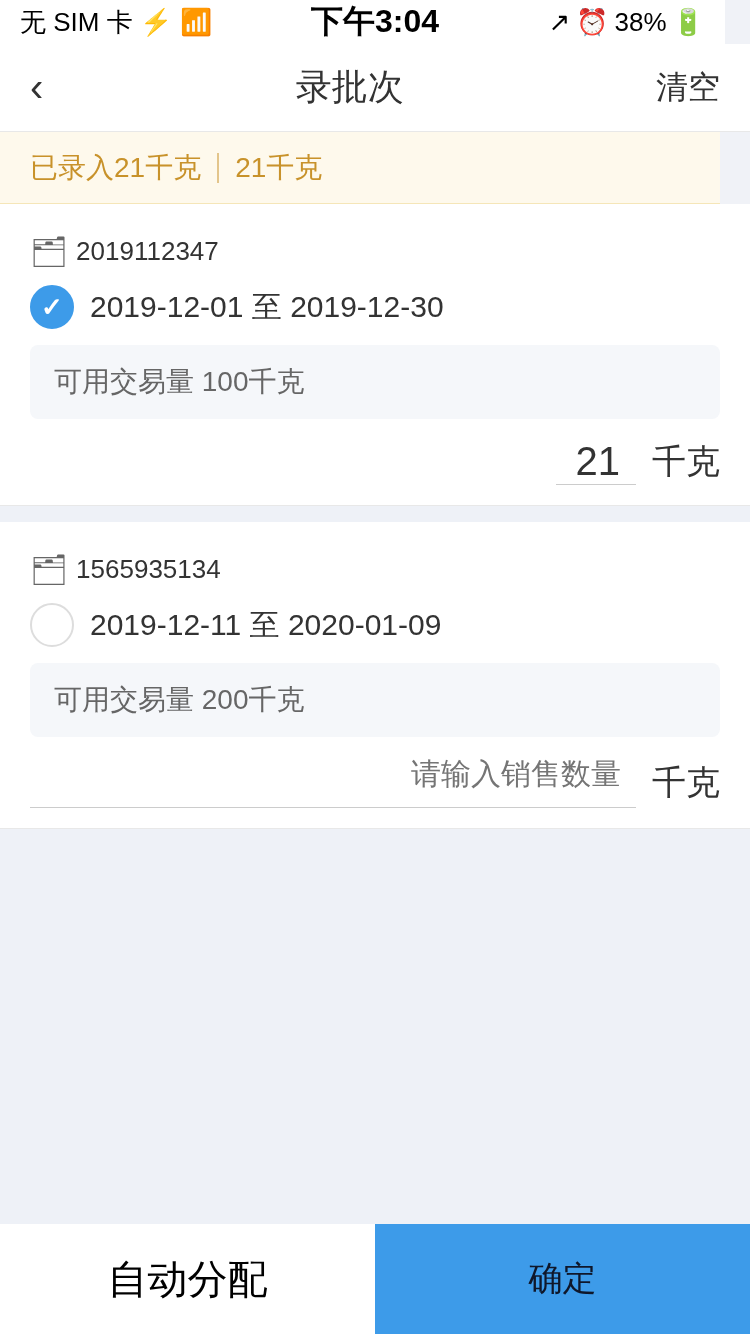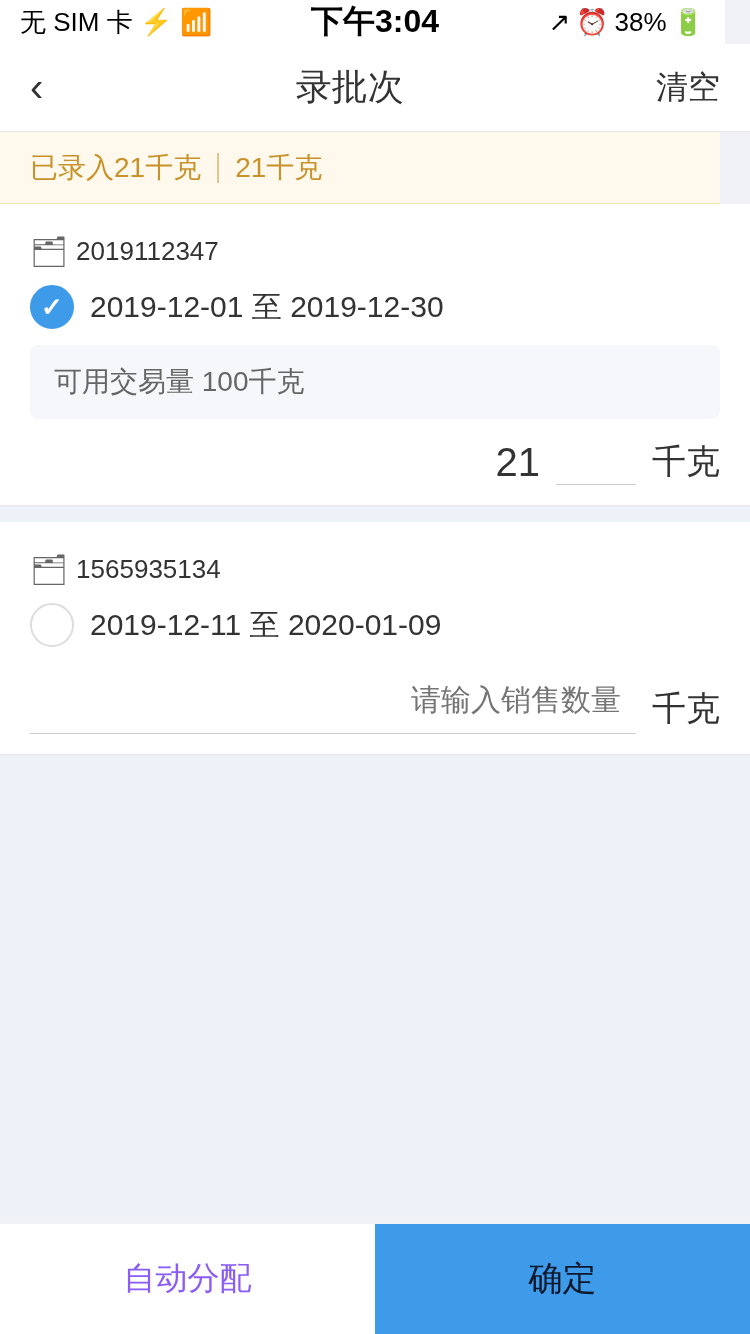--- a/index.html
+++ b/index.html
@@ -234,22 +234,22 @@
       width: 750px;
       height: 110px;
       display: flex;
       background: #fff;
     }
     .btn-auto {
       flex: 1;
       display: flex;
       align-items: center;
       justify-content: center;
-      font-size: 32px;
-      color: #8b5cf6;
+      font-size: 40px;
+      color: #000000;
       background: #fff;
       cursor: pointer;
     }
     .btn-confirm {
       flex: 1;
       display: flex;
       align-items: center;
       justify-content: center;
       font-size: 34px;
       color: #0f172a;
@@ -295,41 +295,44 @@
     <div class="batch-date-row">
       <div class="radio-circle checked"></div>
       <span class="batch-date">2019-12-01 至 2019-12-30</span>
     </div>
     <div class="available-box">
       <span class="available-text">可用交易量 100千克</span>
     </div>
   </div>
   <div class="quantity-row">
     <div class="quantity-wrapper">
-      <div style="display:flex;flex-direction:row;align-items:flex-end;">
+      <div style="display:flex;flex-direction:column;align-items:flex-end;">
         <span class="quantity-value">21</span>
         <div style="width:80px;height:1px;background:#ccc;"></div>
       </div>
       <span class="quantity-unit">千克</span>
     </div>
   </div>
 </div>
 
 <div class="separator"></div>
 
 <div class="card">
   <div class="card-section">
     <div class="batch-header">
       <span class="batch-icon">🗂</span>
       <span class="batch-id">1565935134</span>
     </div>
     <div class="batch-date-row">
       <div class="radio-circle"></div>
       <span class="batch-date">2019-12-11 至 2020-01-09</span>
     </div>
+    <div class="available-box">
+      <span class="available-text">可用交易量 200千克</span>
+    </div>
   </div>
   <div class="input-row">
     <div class="input-underline">
       <input class="input-field" type="number" placeholder="请输入销售数量" style="">
     </div>
     <span class="input-unit">千克</span>
   </div>
 </div>
 
 <div style="height: 460px; background: #eef1f7;"></div>

